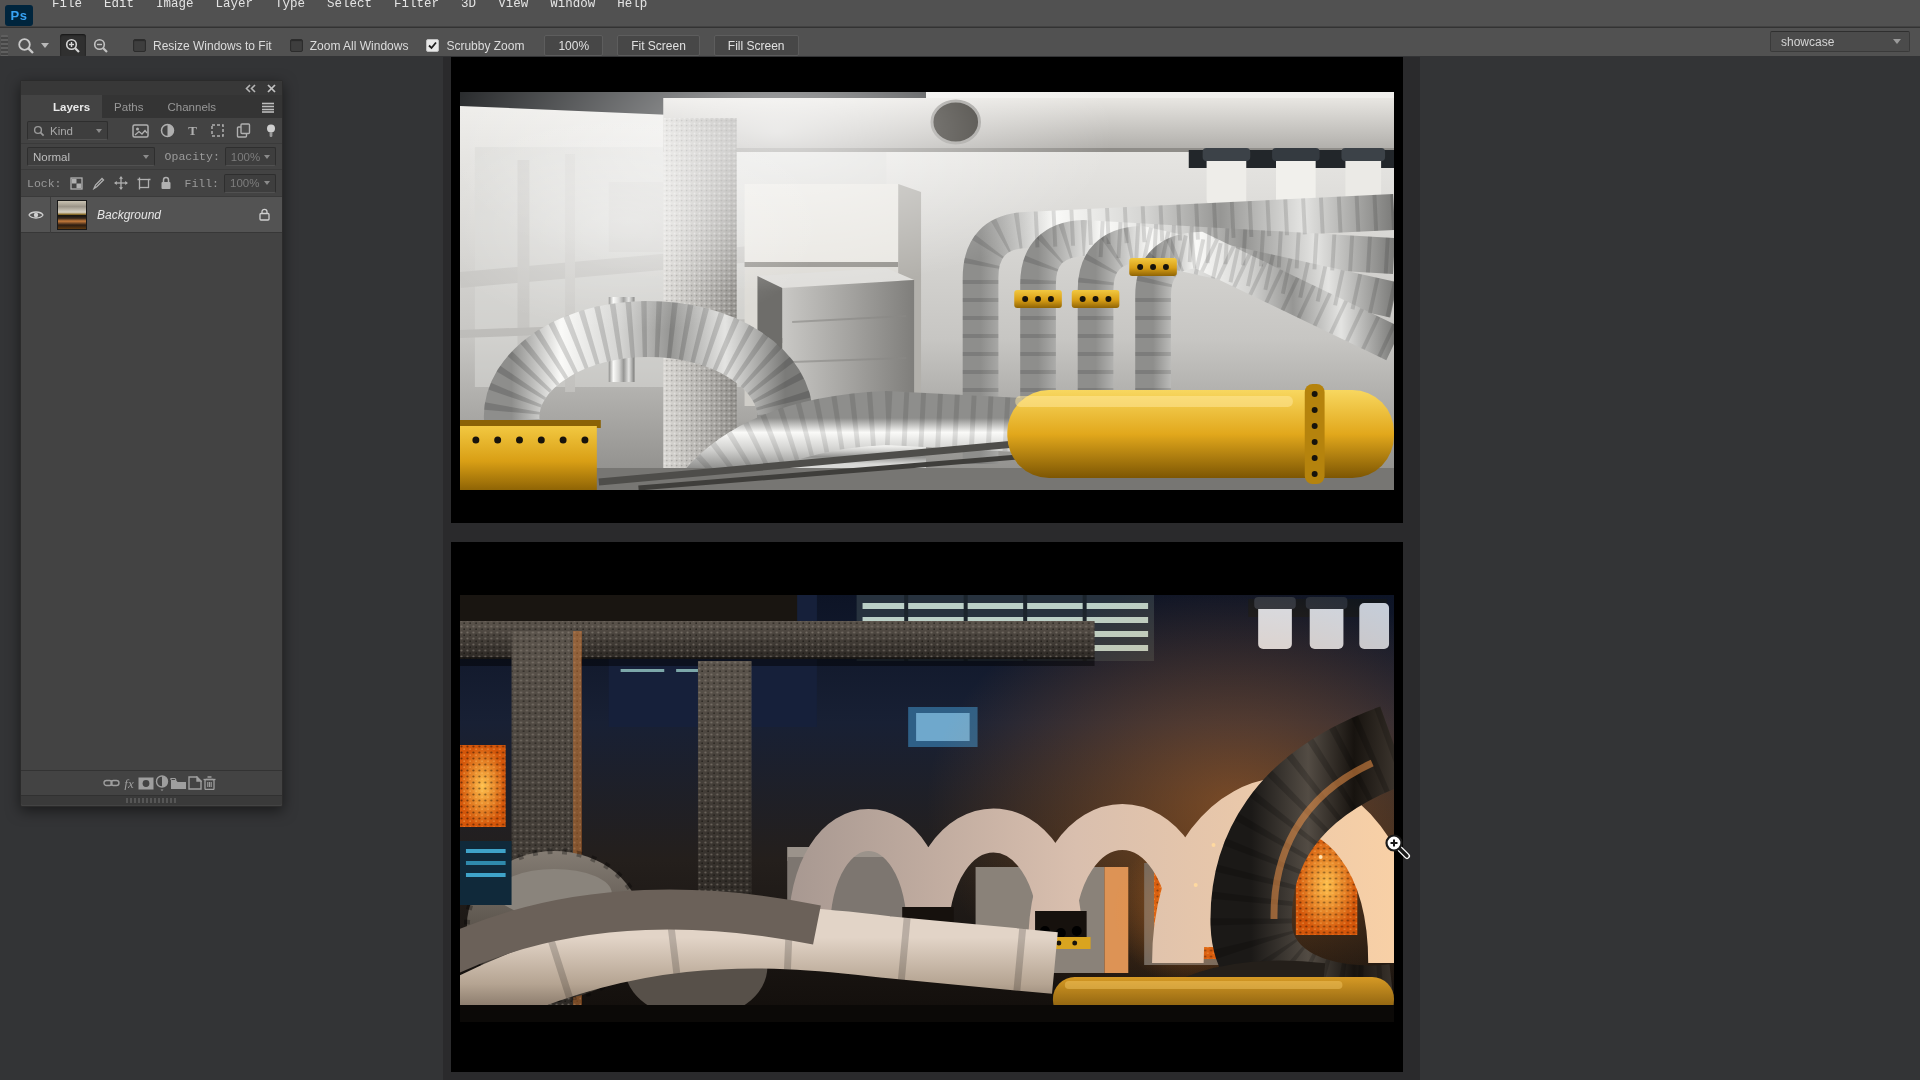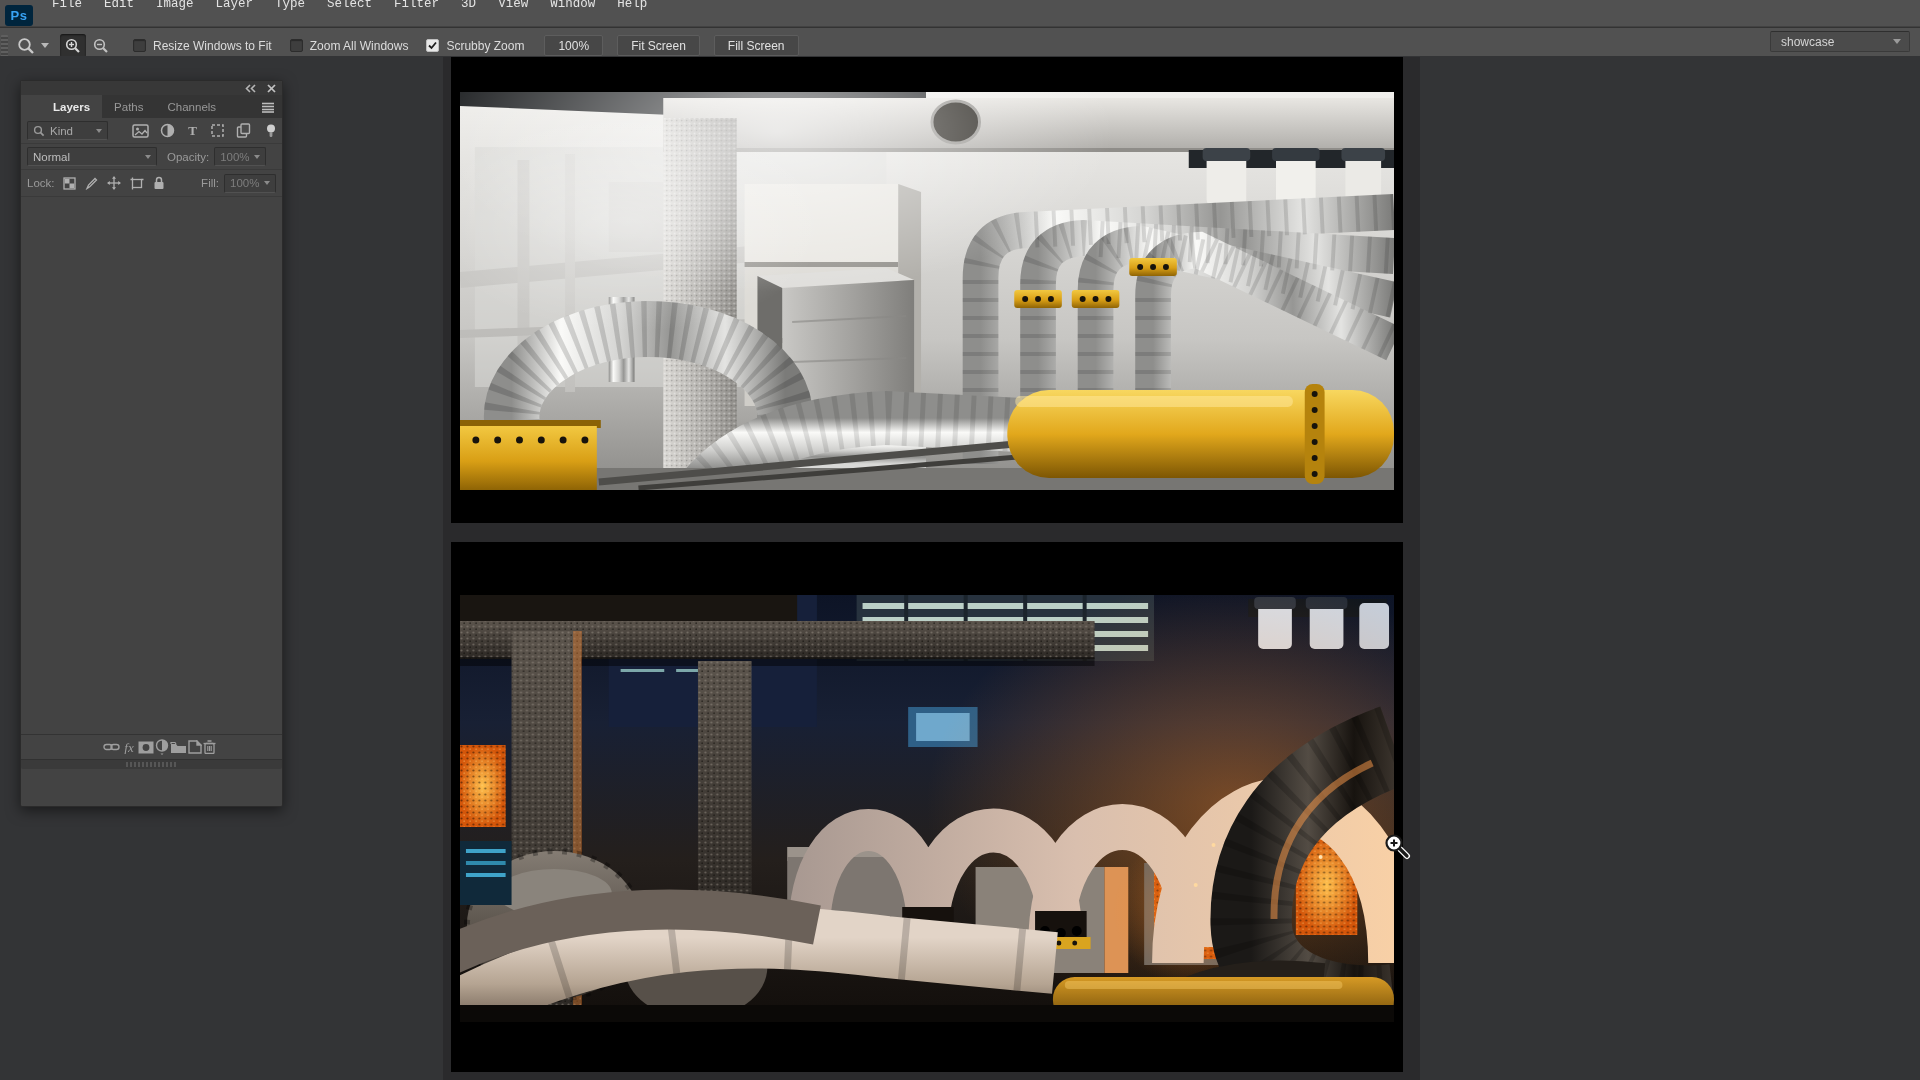--- a/index.html
+++ b/index.html
@@ -67,21 +67,21 @@
   .combo { height:19px; background:#3e3e3e; border:1px solid #2e2e2e; border-bottom-color:#515151;
            border-radius:2px; display:flex; align-items:center; padding:0 5px; color:#a7a7a7; }
   .combo .chev-down { border-top-width:4px; border-left-width:3.5px; border-right-width:3.5px;
                       border-top-color:#8b8b8b; margin-left:auto; }
   .combo.kind { width:118px; }
   .combo.blend { width:130px; color:#bdbdbd;gap:45px; }
   .combo.num { width:52px; color:#7d7d7d; }
   .ficons { display:flex; gap:11px; align-items:center; margin-left:2px; }
   .row-blend { height:26px; }
   .row-lock { height:27px; }
-  .dimlab { color:#9a9a9a; }
+  .dimlab { color:#9a9a9a;font-family:Liberation Mono, monospace; }
   .lock-icons { display:flex; gap:9px; align-items:center; margin:0 8px; }
   .layer-row { position:relative; height:36px; background:#535353; border-bottom:1px solid #373737;
                display:flex; align-items:center; }
   .eye-cell { width:30px; height:36px; display:flex; align-items:center; justify-content:center;
               border-right:1px solid #3c3c3c; }
   .thumb { width:30px; height:30px; margin:0 10px 0 6px; border:1px solid #191919;
            background:
              linear-gradient(180deg,#c9c2b2 0%, #9b9488 20%, #d8d2c4 40%, #8c6f2c 48%, #141210 52%,
                              #3a2a1c 62%, #c57a3a 72%, #2a1c12 86%, #60390f 100%); }
   .lname { font-style:italic; color:#e6e6e6; font-size:12px; }
@@ -591,20 +591,34 @@
             <path d="M3.5,6 V4 a2.5,2.5 0 0 1 5,0 V6" fill="none" stroke="#b0b0b0" stroke-width="1.5"></path>
           </svg>
         </span>
         <span class="dimlab" style="margin-left:auto">Fill:</span>
         <div class="combo num" style="margin-left:5px">
           <span>100%</span>
           <span class="chev-down"></span>
         </div>
       </div>
 
+      <div class="layer-row">
+        <div class="eye-cell">
+          <svg class="ico" width="16" height="10" viewBox="0 0 16 10">
+            <path d="M1,5 C3.5,1 12.5,1 15,5 C12.5,9 3.5,9 1,5 Z" fill="none" stroke="#cfcfcf" stroke-width="1.3"></path>
+            <circle cx="8" cy="5" r="2.2" fill="#cfcfcf"></circle>
+          </svg>
+        </div>
+        <div class="thumb"></div>
+        <span class="lname">Background</span>
+        <svg class="ico layer-lock" width="11" height="13" viewBox="0 0 11 13">
+          <rect x="1" y="5.5" width="9" height="6.5" rx="1" fill="none" stroke="#cfcfcf" stroke-width="1.3"></rect>
+          <path d="M3,5.5 V3.8 a2.5,2.5 0 0 1 5,0 V5.5" fill="none" stroke="#cfcfcf" stroke-width="1.3"></path>
+        </svg>
+      </div>
 
       <div class="panel-body"></div>
 
       <div class="panel-foot">
         <svg class="ico" width="17" height="10" viewBox="0 0 17 10">
           <rect x="1" y="2.5" width="8" height="5" rx="2.5" fill="none" stroke="#9e9e9e" stroke-width="1.4"></rect>
           <rect x="8" y="2.5" width="8" height="5" rx="2.5" fill="none" stroke="#9e9e9e" stroke-width="1.4"></rect>
         </svg>
         <svg class="ico" width="16" height="13" viewBox="0 0 16 13">
           <text x="8" y="11" text-anchor="middle" font-family="Liberation Serif, serif" font-style="italic" font-size="13" fill="#9e9e9e">fx</text>

